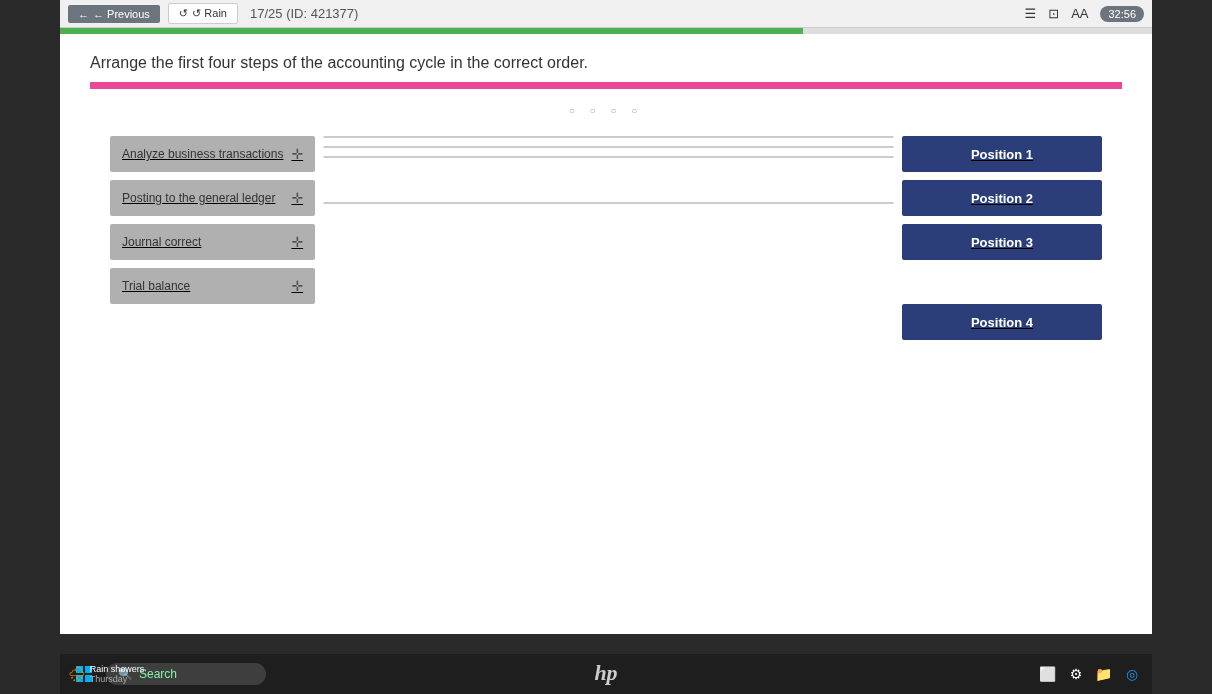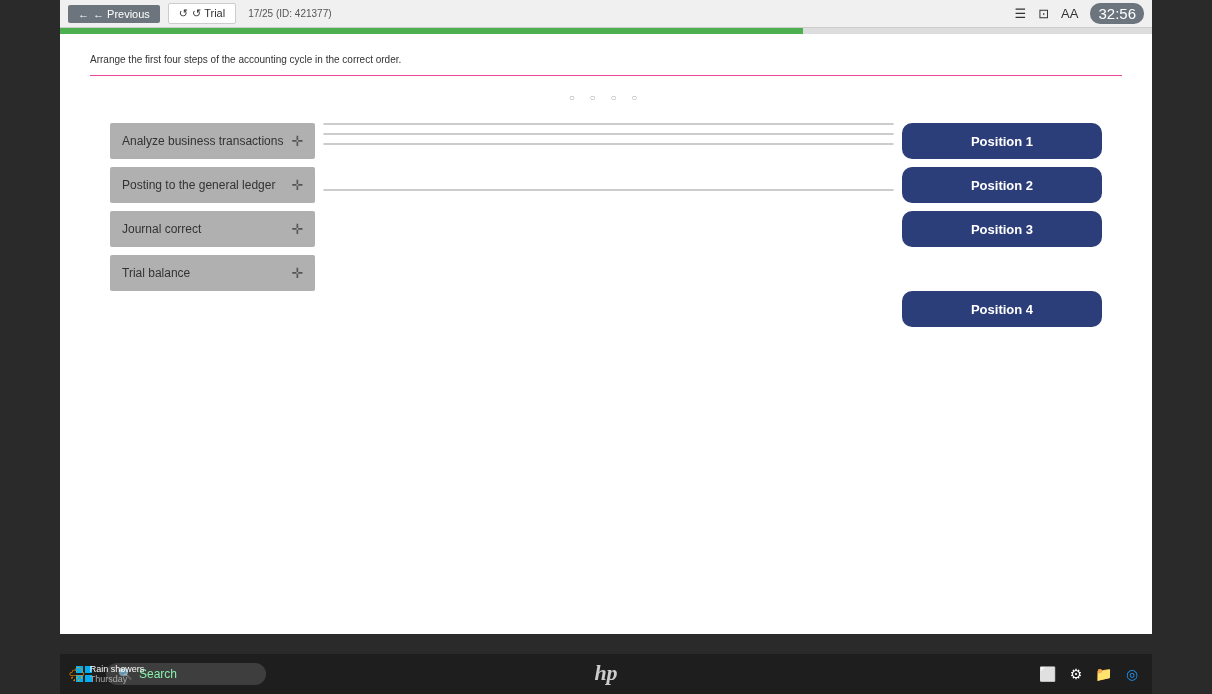--- a/index.html
+++ b/index.html
@@ -63,21 +63,21 @@
       padding: 3px 10px;
       font-size: 11px;
       cursor: pointer;
       border-radius: 2px;
       display: flex;
       align-items: center;
       gap: 4px;
     }
 
     .question-id {
-      font-size: 10px;
+      font-size: 13px;
       color: #555;
       margin-left: 4px;
     }
 
     .top-icons {
       margin-left: auto;
       display: flex;
       align-items: center;
       gap: 12px;
     }
@@ -88,21 +88,21 @@
       cursor: pointer;
       font-size: 13px;
       color: #333;
     }
 
     .timer-badge {
       background: #6c757d;
       color: white;
       border-radius: 10px;
       padding: 2px 8px;
-      font-size: 15px;
+      font-size: 11px;
       text-align: center;
     }
 
     
     .progress-bar-container {
       position: absolute;
       top: 28px; left: 0; right: 0;
       height: 6px;
       background: #ddd;
     }
@@ -114,41 +114,42 @@
 
     
     .main-content {
       position: absolute;
       top: 34px; left: 0; right: 0; bottom: 0;
       background: white;
       padding: 20px 30px;
     }
 
     .question-text {
-      font-size: 10px;
+      font-size: 16px;
       color: #333;
       margin-bottom: 16px;
-      border-bottom: 1px solid #ec4899;
+      border-bottom: 7px solid #ec4899;
       padding-bottom: 10px;
     }
 
     .dots-indicator {
       text-align: center;
       margin-bottom: 20px;
       letter-spacing: 6px;
       color: #aaa;
       font-size: 10px;
     }
 
     
     .drag-drop-container {
       display: flex;
       gap: 8px;
       align-items: flex-start;
       padding: 0 20px;
+      text-decoration: underline;
     }
 
     .source-item {
       background: #b0b0b0;
       color: #333;
       padding: 10px 12px;
       font-size: 12px;
       border-radius: 2px;
       display: flex;
       align-items: center;
@@ -171,21 +172,21 @@
       border-radius: 2px;
     }
 
     .position-label {
       background: #2c3e7a;
       color: white;
       padding: 10px 5px;
       font-size: 13px;
       font-weight: bold;
       text-align: center;
-      border-radius: 10px;
+      border-radius: 2px;
       width: 226px;
       min-height: 36px;
       display: flex;
       align-items: center;
       justify-content: center;
     }
 
     
     .taskbar {
       position: absolute;
@@ -288,21 +289,21 @@
 
   <div class="screen">
 
     <div class="top-bar">
       <button class="btn-previous">
         <span>←</span>
         <span>← Previous</span>
       </button>
       <button class="btn-reset">
         <span>↺</span>
-        <span>↺ Trial</span>
+        <span>↺ Rain</span>
       </button>
       <span class="question-id">17/25 (ID: 421377)</span>
       <div class="top-icons">
         <button class="icon-btn">☰</button>
         <button class="icon-btn">⊡</button>
         <button class="icon-btn">AA</button>
         <span class="timer-badge">32:56</span>
       </div>
     </div>
 

